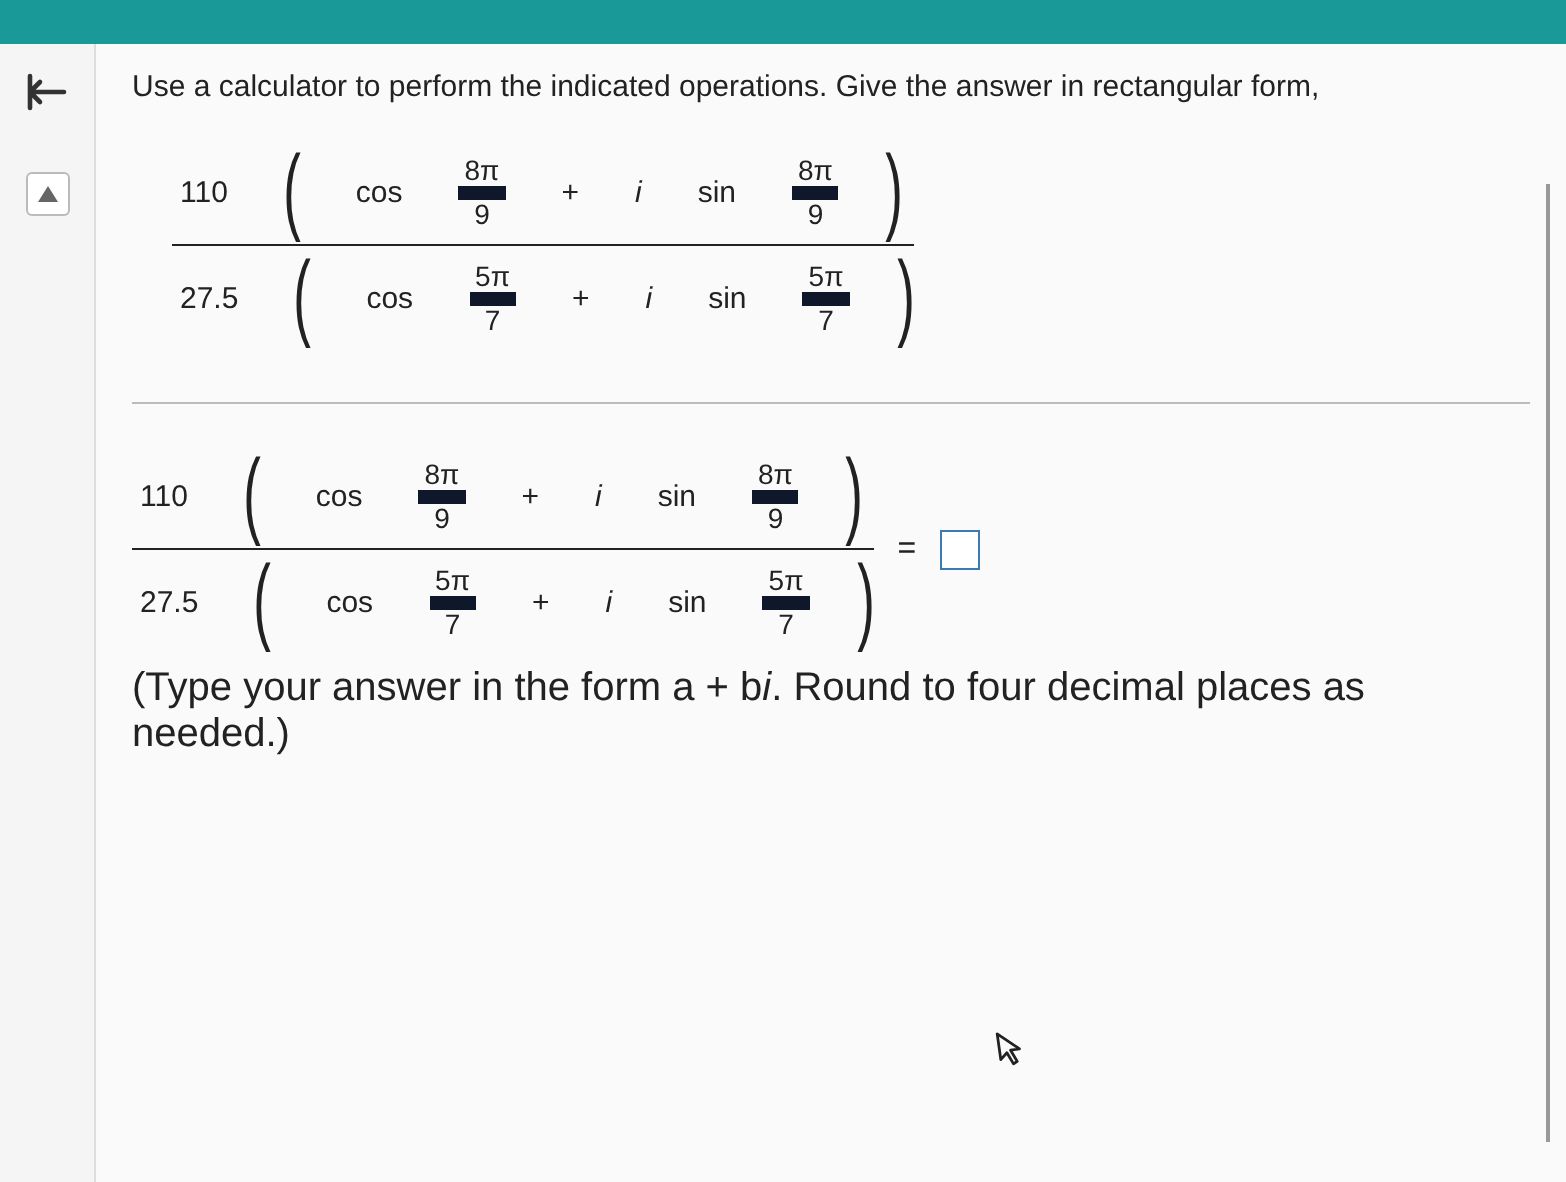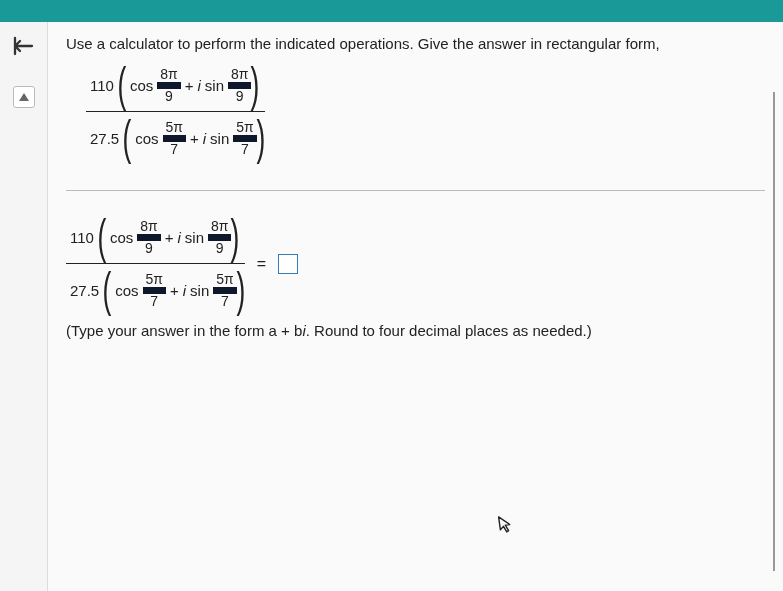--- a/index.html
+++ b/index.html
@@ -52,31 +52,32 @@
     .content {
       flex: 1;
       background: #fafafa;
       padding: 12px 18px 18px 18px;
       position: relative;
       font-size: 15px;
       color: #222;
     }
     .instructions {
       line-height: 1.35;
-      margin-bottom: 7px;
+      margin-bottom: 18px;
     }
     .frac-block {
       display: inline-block;
       vertical-align: middle;
       margin-left: 20px;
     }
     .polar-row {
       display: flex;
       align-items: center;
       white-space: nowrap;
+      gap: 24px;
     }
     .bigparen {
       font-size: 48px;
       line-height: 48px;
       font-weight: 100;
       transform: scaleX(0.55);
       display: inline-block;
       margin: 0 -4px;
     }
     .smallfrac {
@@ -107,21 +108,21 @@
     }
     .eq { font-size: 16px; padding: 0 4px; }
     .answerbox {
       width: 20px;
       height: 20px;
       border: 1.5px solid #3a7ab5;
       background: #fff;
       display: inline-block;
     }
     .hint {
-      font-size: 15px;
+      font-size: 20px;
       color: #222;
       margin-top: 8px;
     }
     .ital { font-style: italic; }
     .cursor {
       position: absolute;
       left: 450px;
       top: 492px;
       color: #222;
       font-size: 18px;

